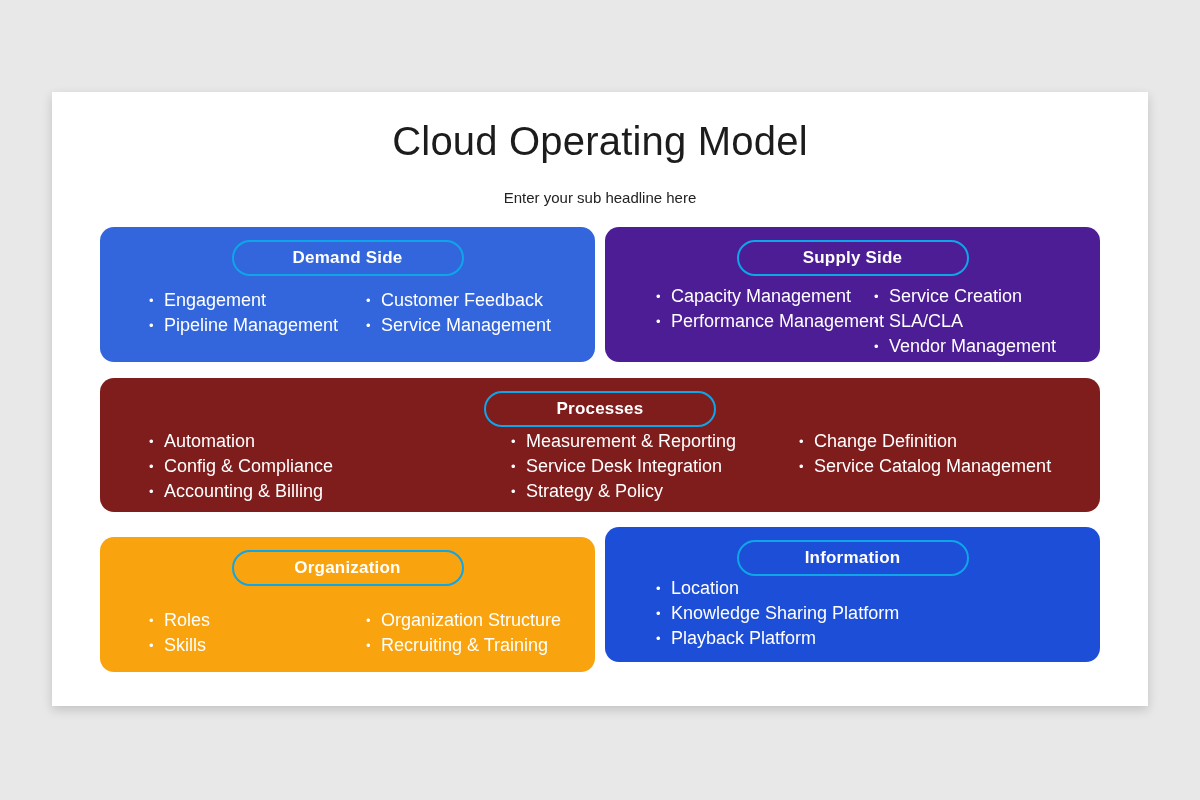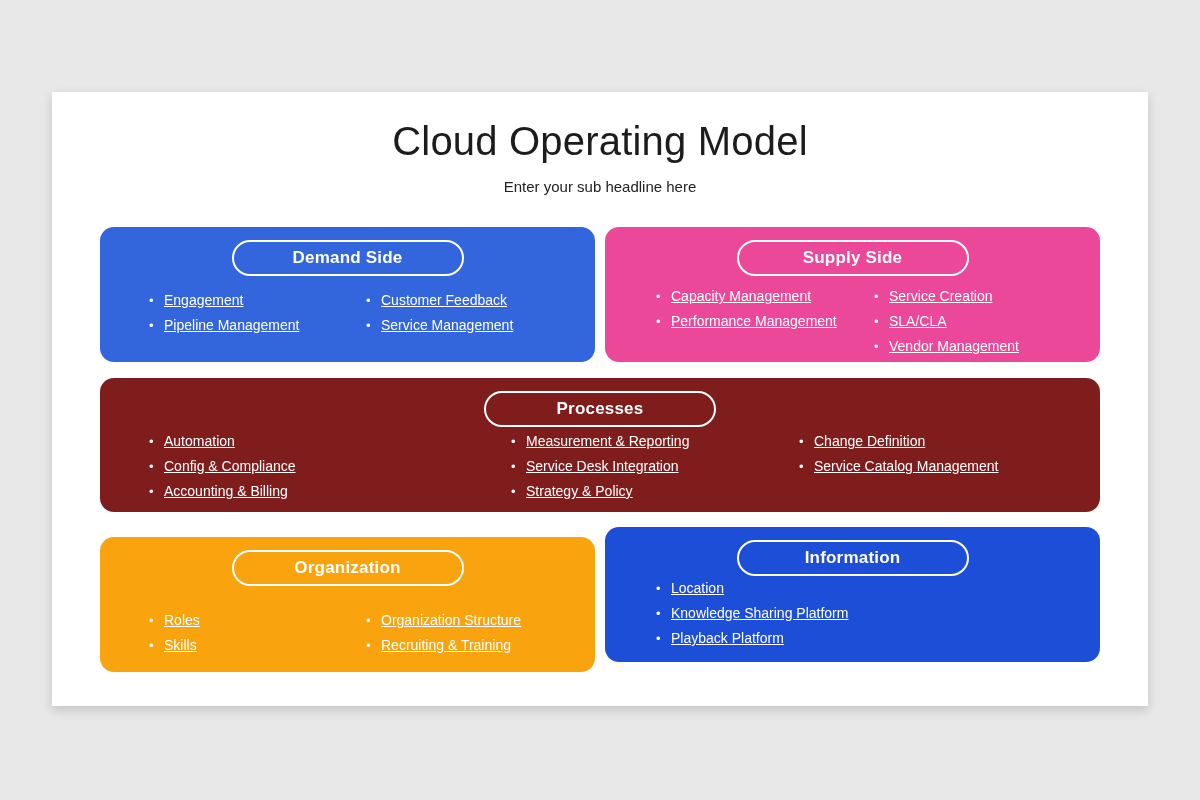--- a/index.html
+++ b/index.html
@@ -18,50 +18,50 @@
   }
   .slide-title {
     position: absolute; top: 25px; left: 0; right: 0;
     margin: 0; text-align: center;
     font-size: 40px; line-height: 48px;
     font-weight: 400; color: #1C1C1C;
     letter-spacing: 0.2px;
   }
   .slide-subtitle {
     position: absolute; top: 80px; left: 0; right: 0;
-    margin: 5px; text-align: center;
+    margin: 16px; text-align: center;
     font-size: 15px; line-height: 20px;
     font-weight: 400; color: #222222;
   }
   .box {
     position: absolute;
     border-radius: 14px;
     color: #FFFFFF;
   }
   .box-demand       { left: 48px;  top: 135px; width: 495px;  height: 135px; }
   .box-supply       { left: 553px; top: 135px; width: 495px;  height: 135px; }
   .box-processes    { left: 48px;  top: 286px; width: 1000px; height: 134px; }
   .box-organization { left: 48px;  top: 445px; width: 495px;  height: 135px; }
   .box-information  { left: 553px; top: 435px; width: 495px;  height: 135px; }
   .pill {
     box-sizing: border-box;
     margin: 13px auto 8px;
     width: 232px; height: 36px;
-    border: 2px solid #ffffff;
+    border: 2px solid #0ea5e9;
     border-radius: 20px;
     display: flex; align-items: center; justify-content: center;
   }
   .pill-label {
     font-size: 17px; font-weight: 700; color: #FFFFFF;
     letter-spacing: 0.2px;
   }
   ul.col {
     position: absolute;
     list-style: none; margin: 0; padding: 0;
-    font-size: 14px; font-weight: 400; color: #FFFFFF; text-decoration: underline;
+    font-size: 18px; font-weight: 400; color: #FFFFFF;
   }
   ul.col li {
     position: relative;
     line-height: 25px;
     padding-left: 16px;
     white-space: nowrap;
   }
   ul.col li::before {
     content: "\2022";
     position: absolute; left: 1px; top: 0;
@@ -83,21 +83,21 @@
     <ul class="col" style="left:48px; top:61px;">
       <li>Engagement</li>
       <li>Pipeline Management</li>
     </ul>
     <ul class="col" style="left:265px; top:61px;">
       <li>Customer Feedback</li>
       <li>Service Management</li>
     </ul>
   </section>
 
-  <section class="box box-supply" style="background: #ec4899;">
+  <section class="box box-supply" style="background: #4c1d95;">
     <div class="pill">
       <span class="pill-label">Supply Side</span>
     </div>
     <ul class="col" style="left:268px; top:57px;">
       <li>Service Creation</li>
       <li>SLA/CLA</li>
       <li>Vendor Management</li>
     </ul>
     <ul class="col" style="left:50px; top:57px;">
       <li>Capacity Management</li>

